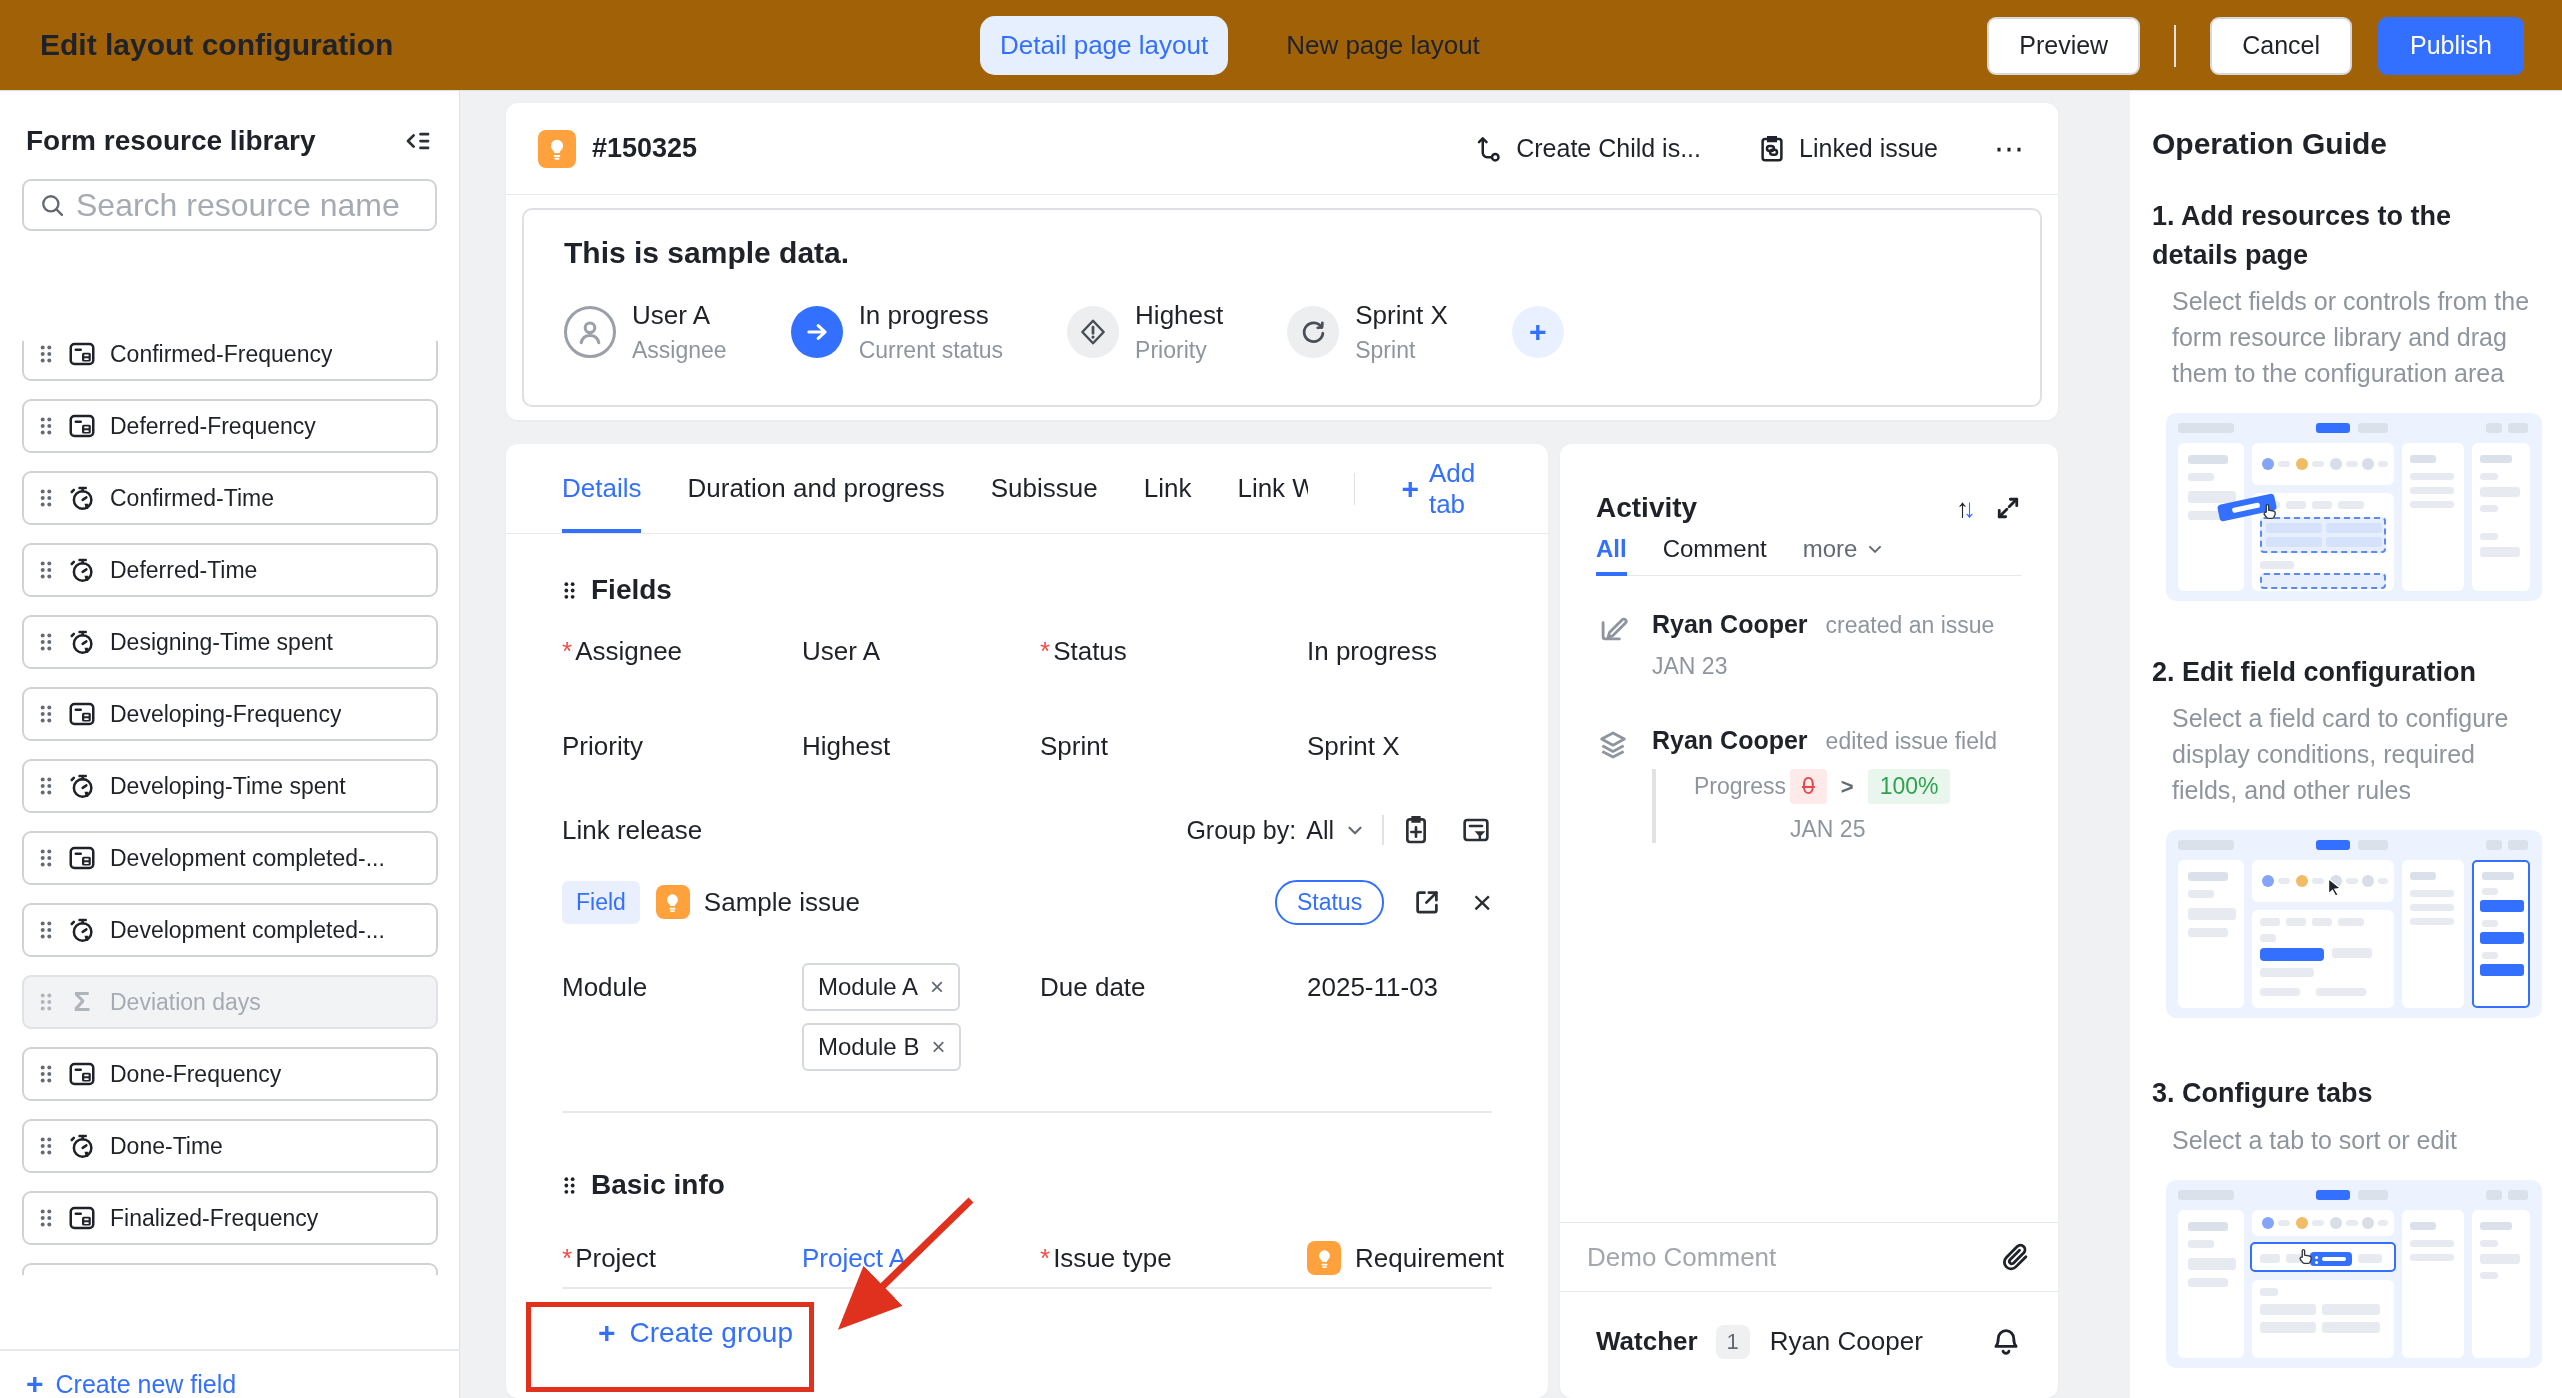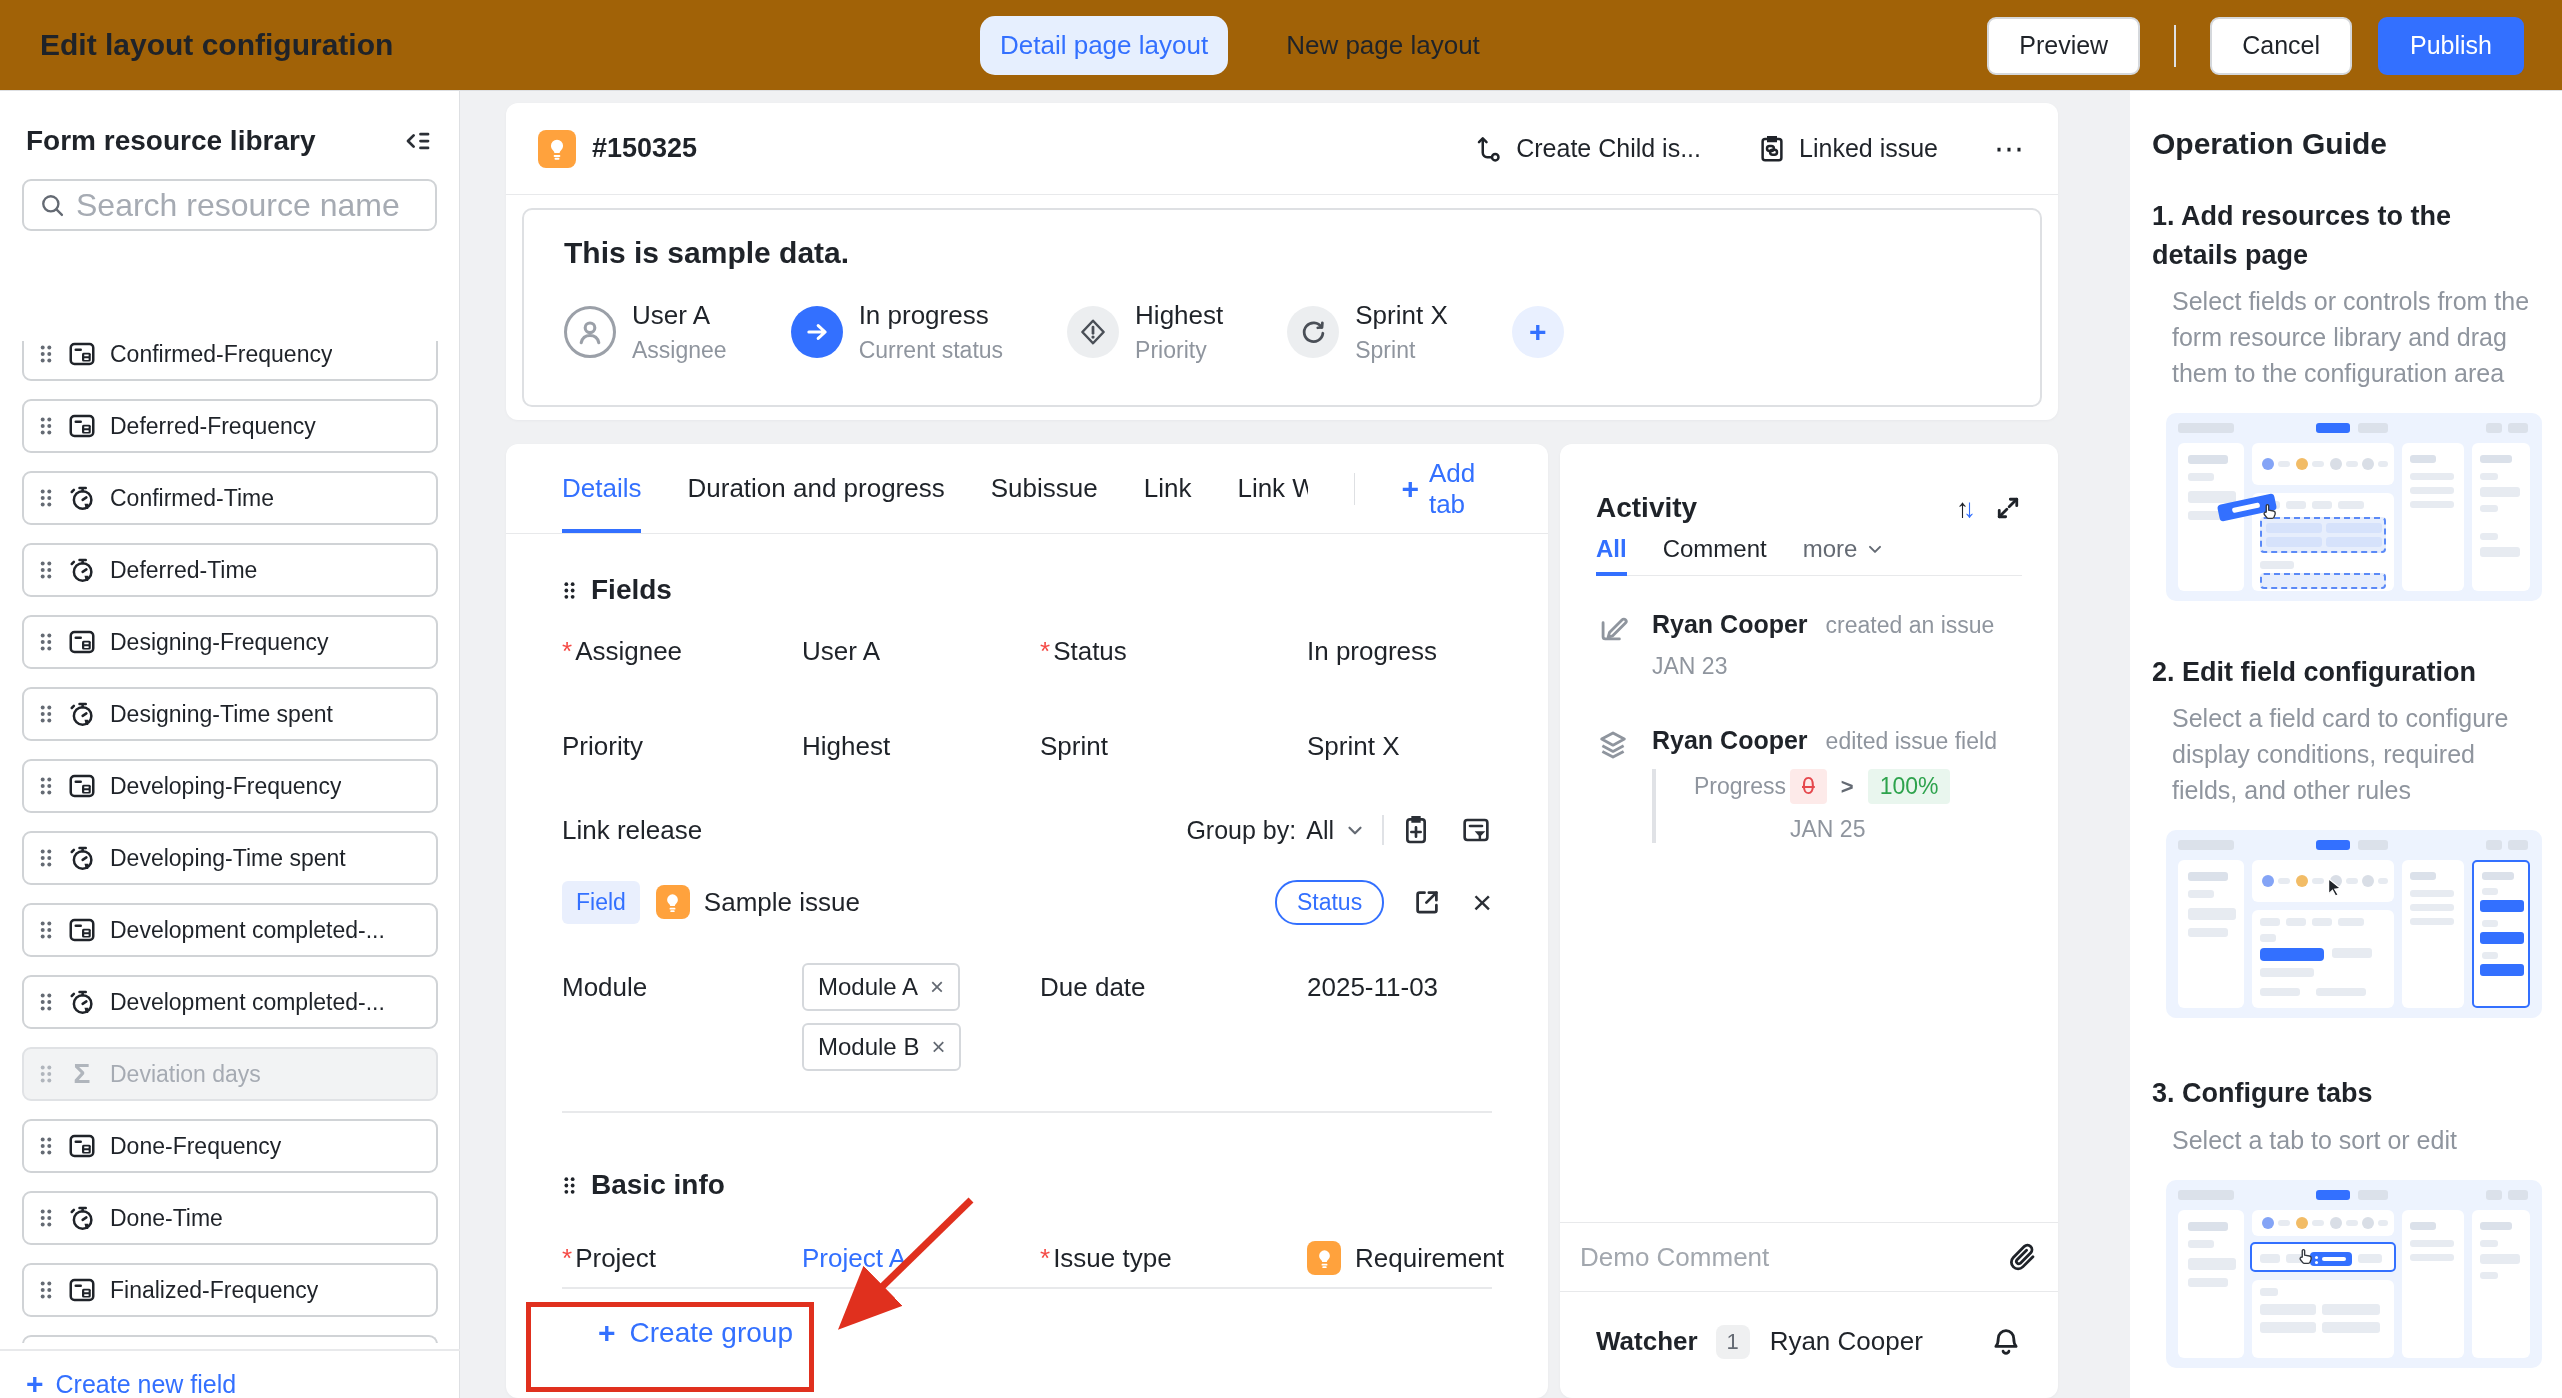--- a/index.html
+++ b/index.html
@@ -142,21 +142,21 @@
   .entry-date { font-size:23px; color:#8f959e; margin-top:14px; }
   .sub-change { border-left:4px solid #e0e2e6; margin-top:14px; padding-left:38px; }
   .change-row { display:flex; align-items:center; gap:14px; }
   .change-field { font-size:23px; color:#8f959e; width:82px; }
   .old-val { font-size:23px; color:#e5484d; text-decoration:line-through; background:#fdeae9;
              padding:4px 12px; border-radius:4px; }
   .chg-arrow { color:#646a73; font-size:22px; font-weight:700; }
   .new-val { font-size:23px; color:#2ea34d; background:#e9f6ee; padding:4px 12px; border-radius:4px; }
   .sub-date { font-size:23px; color:#8f959e; margin:12px 0 0 96px; }
   .comment-row { position:absolute; left:0; right:0; top:778px; height:69px; border-top:1px solid #e8e9eb;
-                 display:flex; align-items:center; padding:0 20px; cursor:text; }
+                 display:flex; align-items:center; padding:0 27px; cursor:text; }
   .comment-ph { font-size:26px; color:#a2a7ae; }
   .watcher-row { position:absolute; left:0; right:0; top:847px; height:100px; border-top:1px solid #e8e9eb;
                  display:flex; align-items:center; padding:0 36px; }
   .watcher-label { font-size:26px; font-weight:600; }
   .count-chip { width:34px; height:34px; background:#eff0f1; border-radius:8px; color:#646a73;
                 display:flex; align-items:center; justify-content:center; font-size:22px; margin-left:18px; }
   .watcher-name { font-size:26px; margin-left:20px; }
 
   
   .guide { position:absolute; left:2130px; top:91px; width:432px; height:1307px; background:#fff;
@@ -411,33 +411,20 @@
             <svg class="ic" width="16" height="22">
               <use href="#i-drag"></use>
             </svg>
           </span>
         <span style="color:#1f2329">
             <svg class="ic" width="30" height="30">
               <use href="#i-time"></use>
             </svg>
           </span>
         <span class="label">Deferred-Time</span>
-      </div>
-      <div class="res-item">
-        <span style="color:#646a73">
-            <svg class="ic" width="16" height="22">
-              <use href="#i-drag"></use>
-            </svg>
-          </span>
-        <span style="color:#1f2329">
-            <svg class="ic" width="30" height="30">
-              <use href="#i-frequency"></use>
-            </svg>
-          </span>
-        <span class="label">Designing-Frequency</span>
       </div>
       <div class="res-item">
         <span style="color:#646a73">
             <svg class="ic" width="16" height="22">
               <use href="#i-drag"></use>
             </svg>
           </span>
         <span style="color:#1f2329">
             <svg class="ic" width="30" height="30">
               <use href="#i-time"></use>

